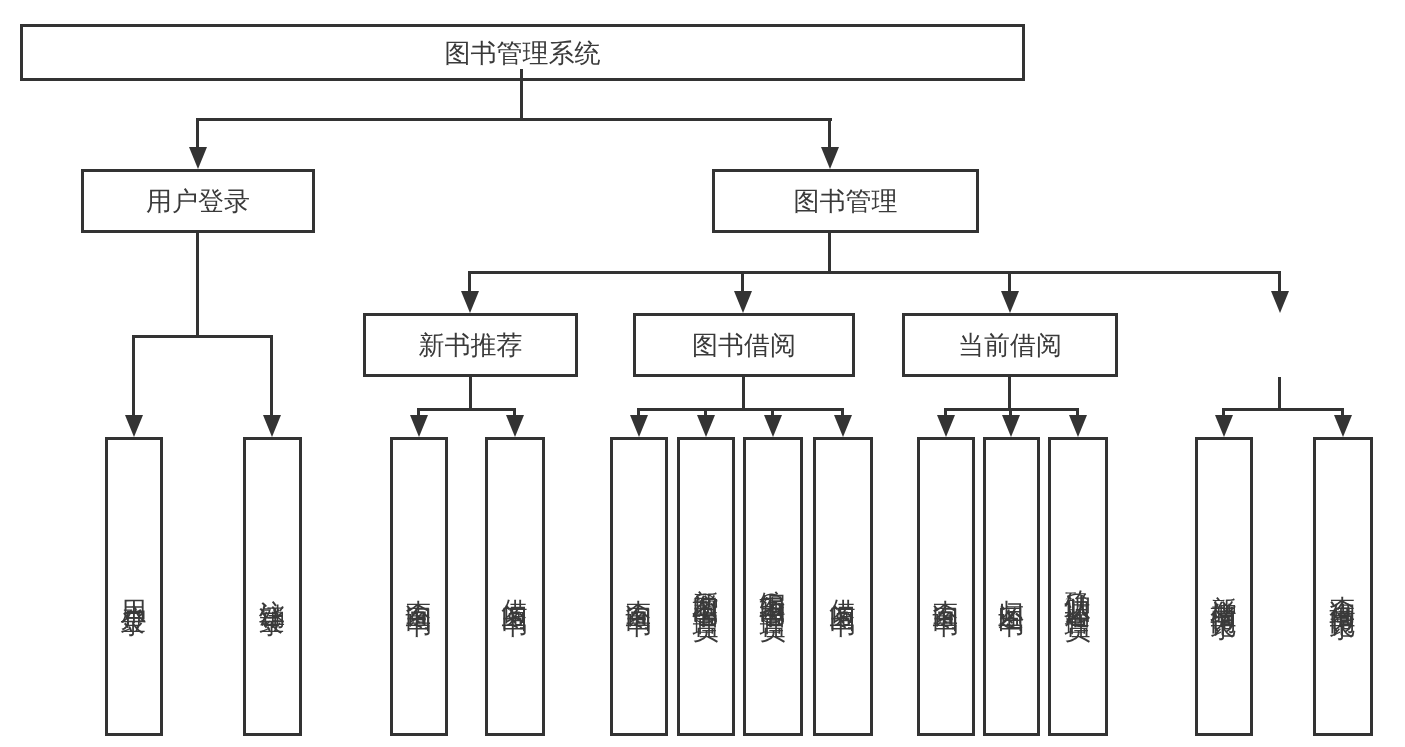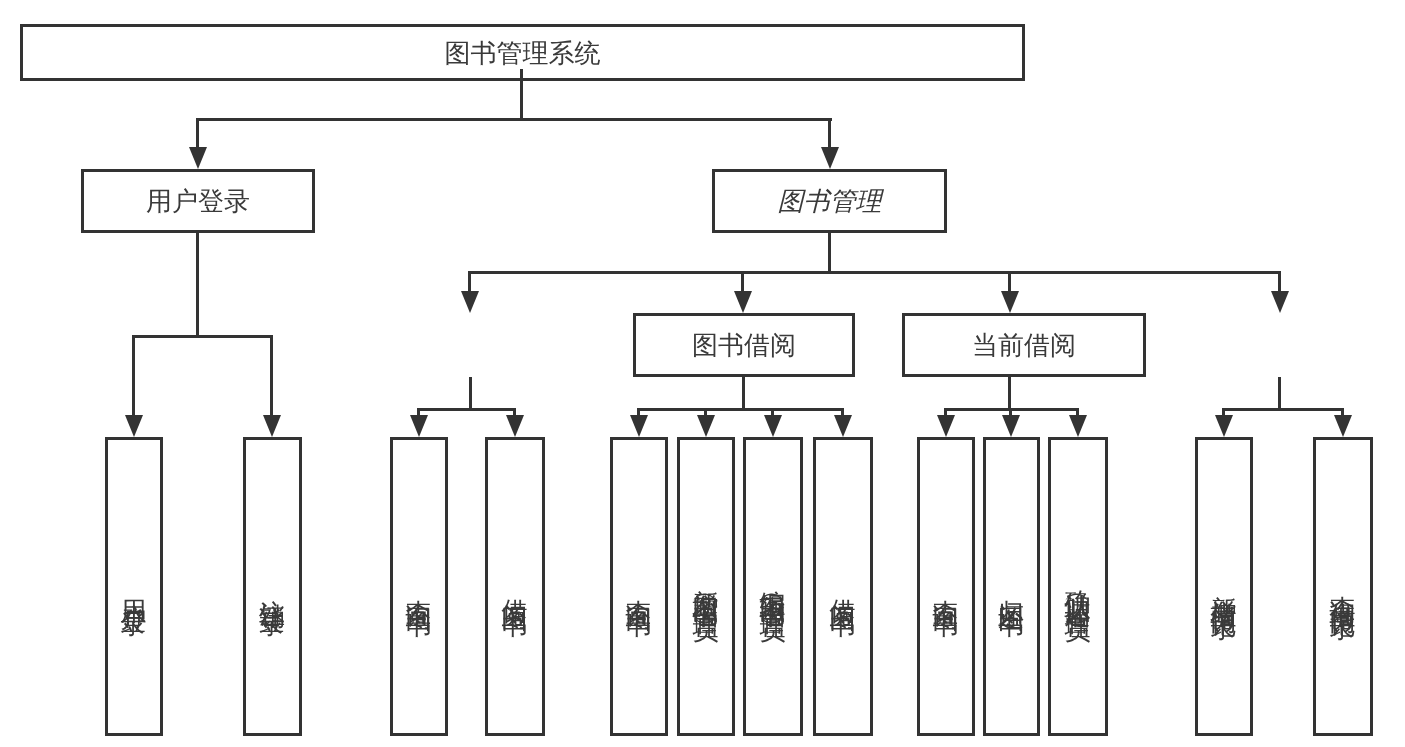--- a/index.html
+++ b/index.html
@@ -55,24 +55,25 @@
 </style>
 </head>
 <body>
 
 <div class="canvas">
 
   <div class="box" style="left:20px; top:12px; width:1005px; height:57px;margin-top:12px;">图书管理系统</div>
 
   <div class="box" style="left:81px; top:169px; width:234px; height:64px;">用户登录</div>
 
-  <div class="box" style="left:712px; top:169px; width:235px; height:64px;font-style:italic;">图书管理</div>
+  <div class="box" style="left:712px; top:169px; width:267px; height:64px;">图书管理</div>
 
+  <div class="box" style="left:363px; top:313px; width:215px; height:64px;">新书推荐</div>
   <div class="box" style="left:633px; top:313px; width:222px; height:64px;">图书借阅</div>
-  <div class="box" style="left:902px; top:313px; width:244px; height:64px;">当前借阅</div>
+  <div class="box" style="left:902px; top:313px; width:216px; height:64px;">当前借阅</div>
 
   <div class="box v" style="left:105px; top:437px; width:58px; height:299px;">用户登录</div>
   <div class="box v" style="left:243px; top:437px; width:59px; height:299px;">注销登录</div>
 
   <div class="box v" style="left:390px; top:437px; width:58px; height:299px;">查询图书</div>
   <div class="box v" style="left:485px; top:437px; width:60px; height:299px;">借阅图书</div>
 
   <div class="box v" style="left:610px; top:437px; width:58px; height:299px;">查询图书</div>
   <div class="box v" style="left:677px; top:437px; width:58px; height:299px;">新增图书（管理员）</div>
   <div class="box v" style="left:743px; top:437px; width:60px; height:299px;">编辑图书（管理员）</div>

